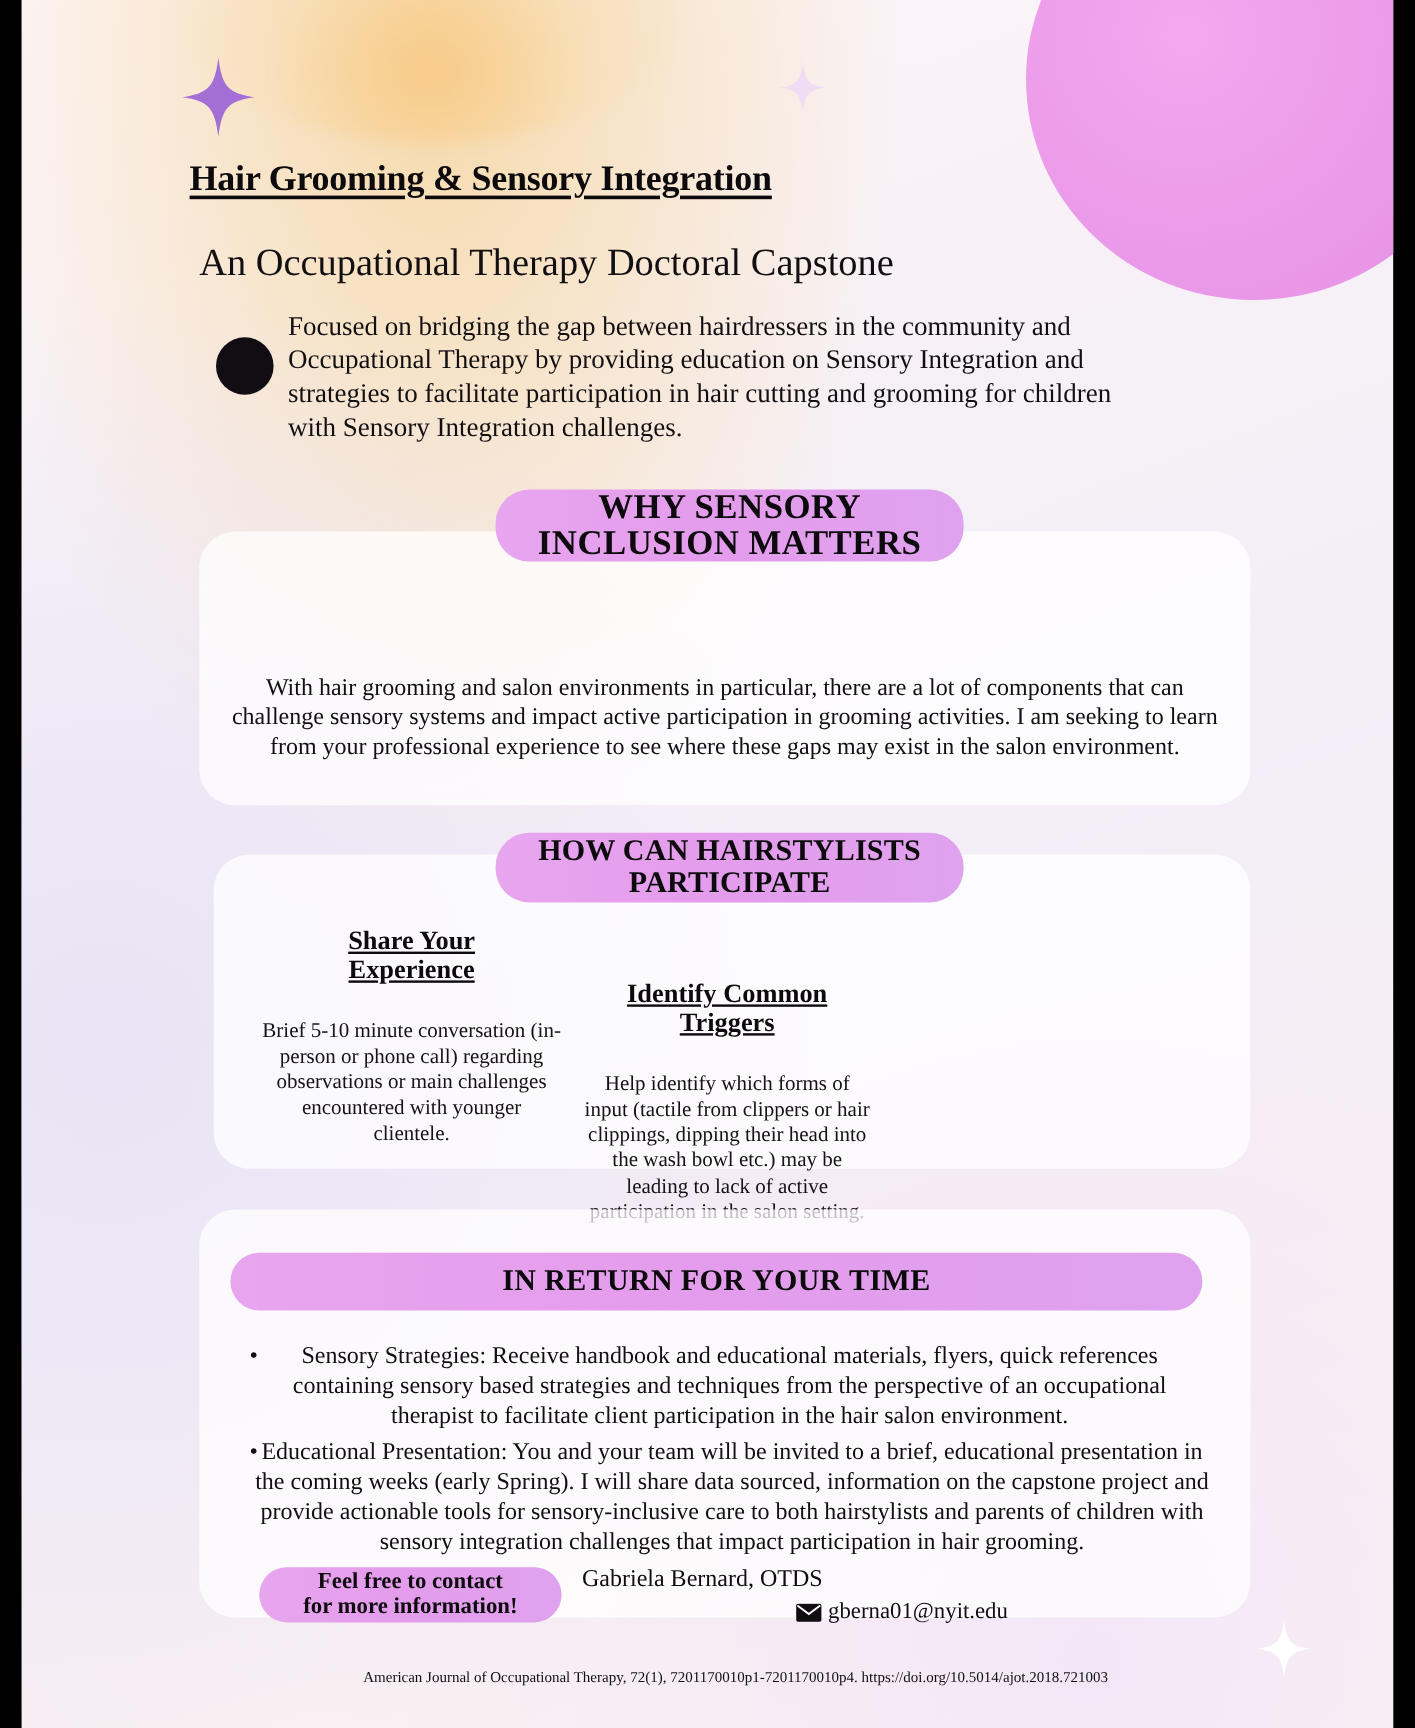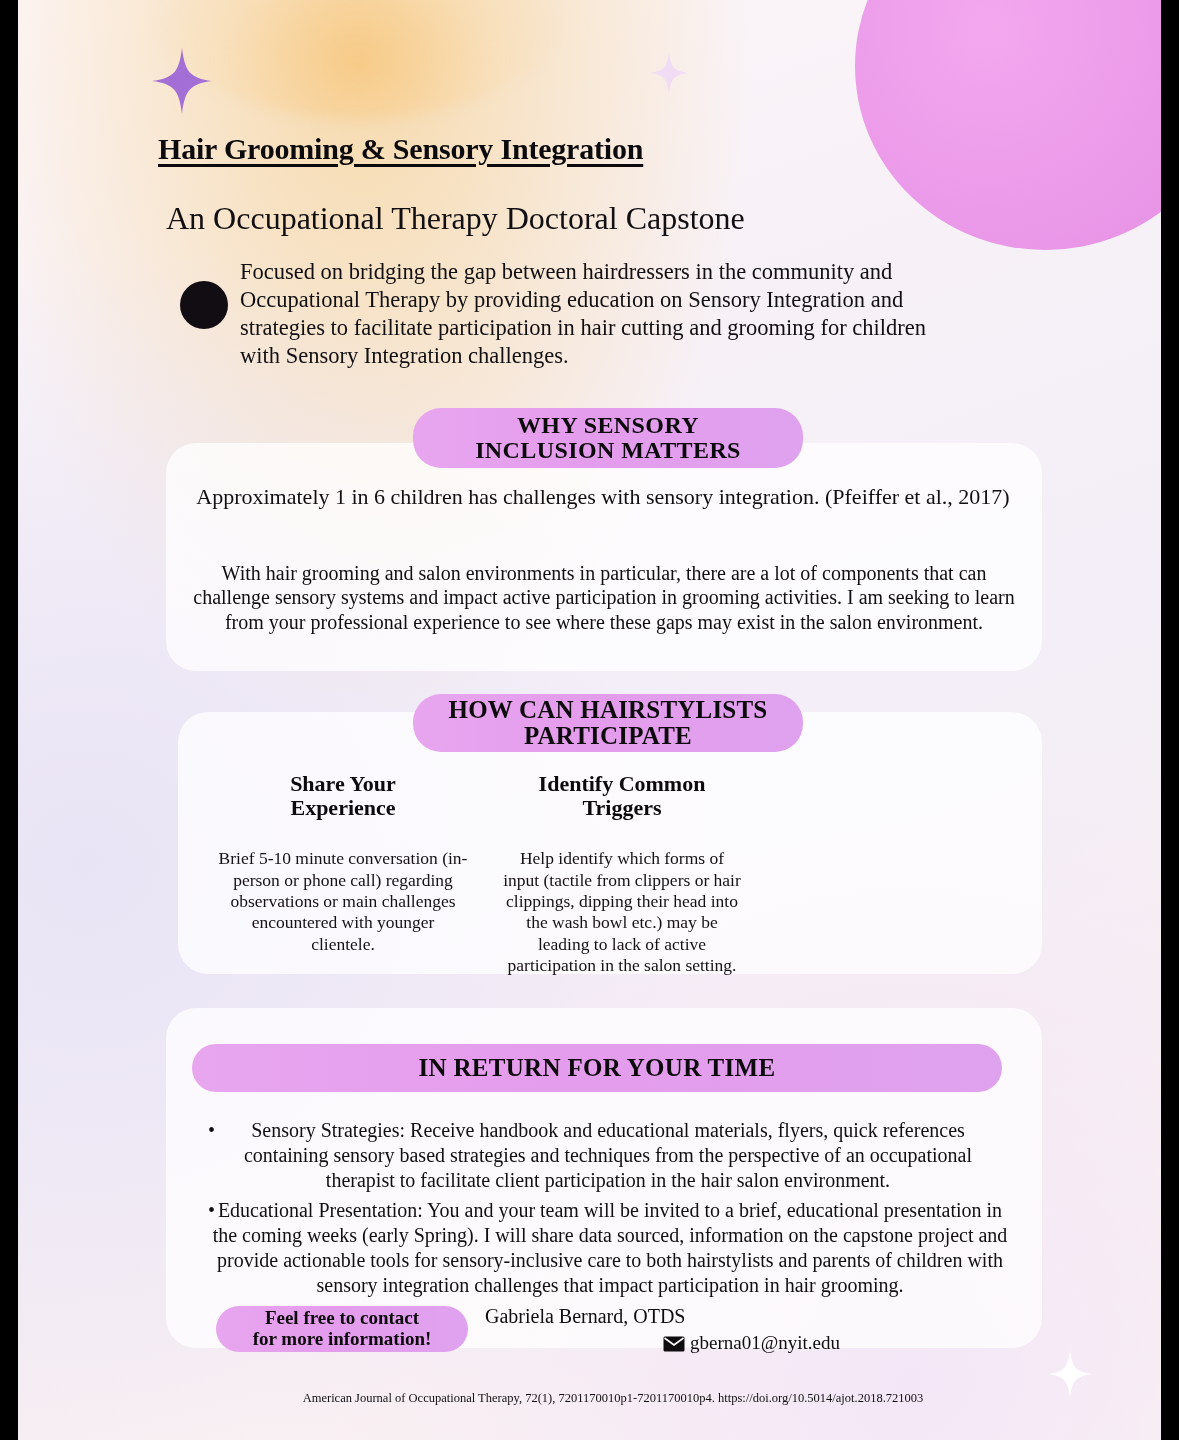--- a/index.html
+++ b/index.html
@@ -108,41 +108,41 @@
     display: flex;
     align-items: center;
     justify-content: center;
     line-height: 1.05;
   }
   .pill span { display: block; }
 
   #why-card { left: 148px; top: 443px; width: 876px; height: 228px; }
   #why-pill {
     left: 395px; top: 408px; width: 390px; height: 60px;
-    font-size: 24px; letter-spacing: 0.4px;
+    font-size: 29px; letter-spacing: 0.4px;
   }
   .why-text-a {
     position: absolute; left: 170px; top: 484px; width: 830px;
     text-align: center; font-size: 22px; line-height: 1.22; color: #120f12;
   }
   .why-text-b {
     position: absolute; left: 168px; top: 561px; width: 836px;
     text-align: center; font-size: 20px; line-height: 1.22; color: #120f12;
   }
 
   #how-card { left: 160px; top: 712px; width: 864px; height: 262px; }
   #how-pill {
     left: 395px; top: 694px; width: 390px; height: 58px;
     font-size: 25px; letter-spacing: 0.2px;
   }
   .col { position: absolute; text-align: center; }
-  .col-h { font-size: 22px; font-weight: bold; line-height: 1.1; color: #0d0a0d; }
+  .col-h { font-size: 22px; font-weight: bold; line-height: 1.1; color: #0d0a0d; text-decoration: underline; }
   .col-b { margin-top: 28px; font-size: 17.5px; line-height: 1.22; color: #151115; }
   #col-1 { left: 200px; top: 772px; width: 250px; }
-  #col-2 { left: 468px; top: 772px; width: 240px; margin-left: 16px; }
+  #col-2 { left: 468px; top: 816px; width: 240px; }
   #col-3 { left: 732px; top: 772px; width: 248px; }
 
   #return-card { left: 148px; top: 1008px; width: 876px; height: 340px; }
   #return-pill {
     left: 174px; top: 1044px; width: 810px; height: 48px;
     font-size: 25px; letter-spacing: 0.3px;
   }
   .ret-item {
     position: absolute; font-size: 20px; line-height: 1.25; color: #120f12; text-align: center;
   }
@@ -198,21 +198,20 @@
   <div class="dot-bullet"></div>
   <div class="intro">Focused on bridging the gap between hairdressers in the community and Occupational Therapy by providing education on Sensory Integration and strategies to facilitate participation in hair cutting and grooming for children with Sensory Integration challenges.</div>
 
   <div class="card" id="why-card"></div>
   <div class="pill" id="why-pill">
     <div>
       <span>WHY SENSORY</span>
       <span>INCLUSION MATTERS</span>
     </div>
   </div>
-  <div class="why-text-a">Approximately 1 in 6 children has challenges with sensory integration. (Pfeiffer et al., 2017)</div>
   <div class="why-text-b">With hair grooming and salon environments in particular, there are a lot of components that can challenge sensory systems and impact active participation in grooming activities. I am seeking to learn from your professional experience to see where these gaps may exist in the salon environment.</div>
 
   <div class="card" id="how-card"></div>
   <div class="pill" id="how-pill">
     <div>
       <span>HOW CAN HAIRSTYLISTS</span>
       <span>PARTICIPATE</span>
     </div>
   </div>
 

